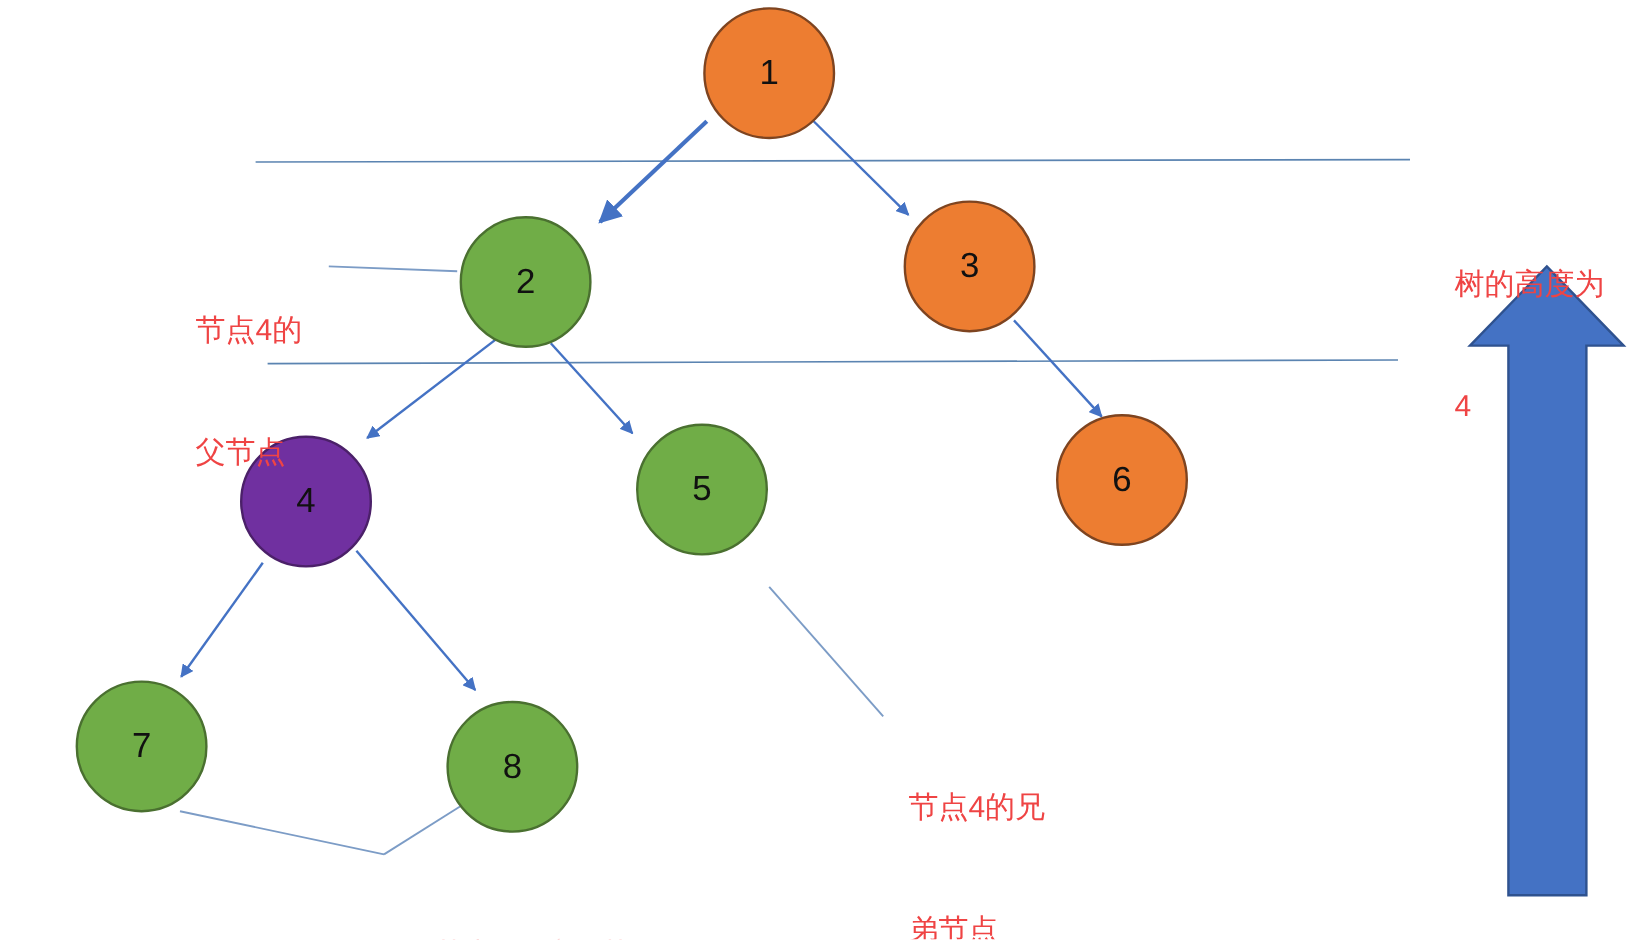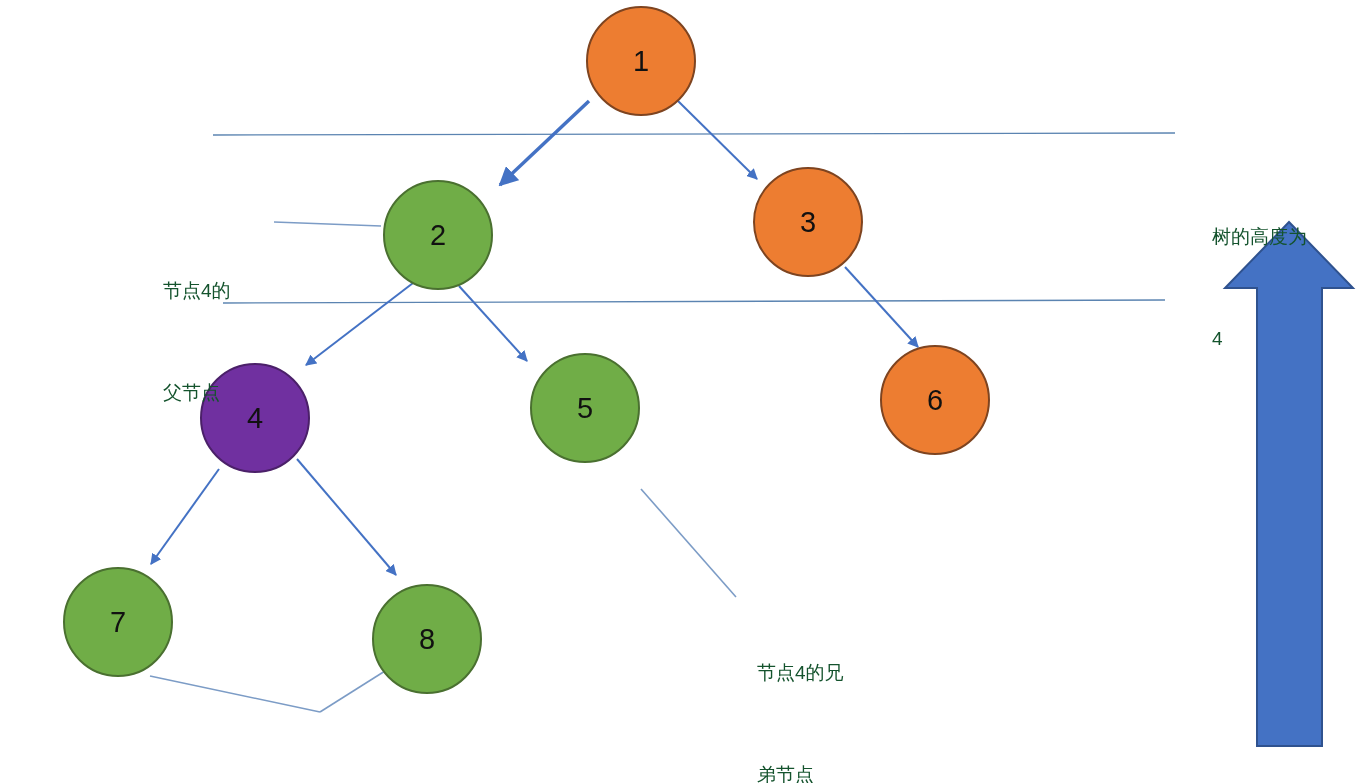--- a/index.html
+++ b/index.html
@@ -31,26 +31,26 @@
   .n1 { left: 586px; top: 6px;   }
   .n2 { left: 383px; top: 180px; }
   .n3 { left: 753px; top: 167px; }
   .n4 { left: 200px; top: 363px; }
   .n5 { left: 530px; top: 353px; }
   .n6 { left: 880px; top: 345px; }
   .n7 { left: 63px;  top: 567px; }
   .n8 { left: 372px; top: 584px; }
   .anno {
     position: absolute;
-    color: #14532d;
-    font-size: 19px;
+    color: #ef4444;
+    font-size: 25px;
     line-height: 34px;
     white-space: pre;
   }
-  .anno-parent   { left: 163px;  top: 206px; }
+  .anno-parent   { left: 163px;  top: 190px; }
   .anno-sibling  { left: 757px;  top: 588px; }
   .anno-children { left: 362px;  top: 710px; }
   .anno-height   { left: 1212px; top: 152px; }
 </style>
 </head>
 <body>
 
 <div id="canvas">
 
   <svg id="wires" viewBox="0 0 1368 783" xmlns="http://www.w3.org/2000/svg">

